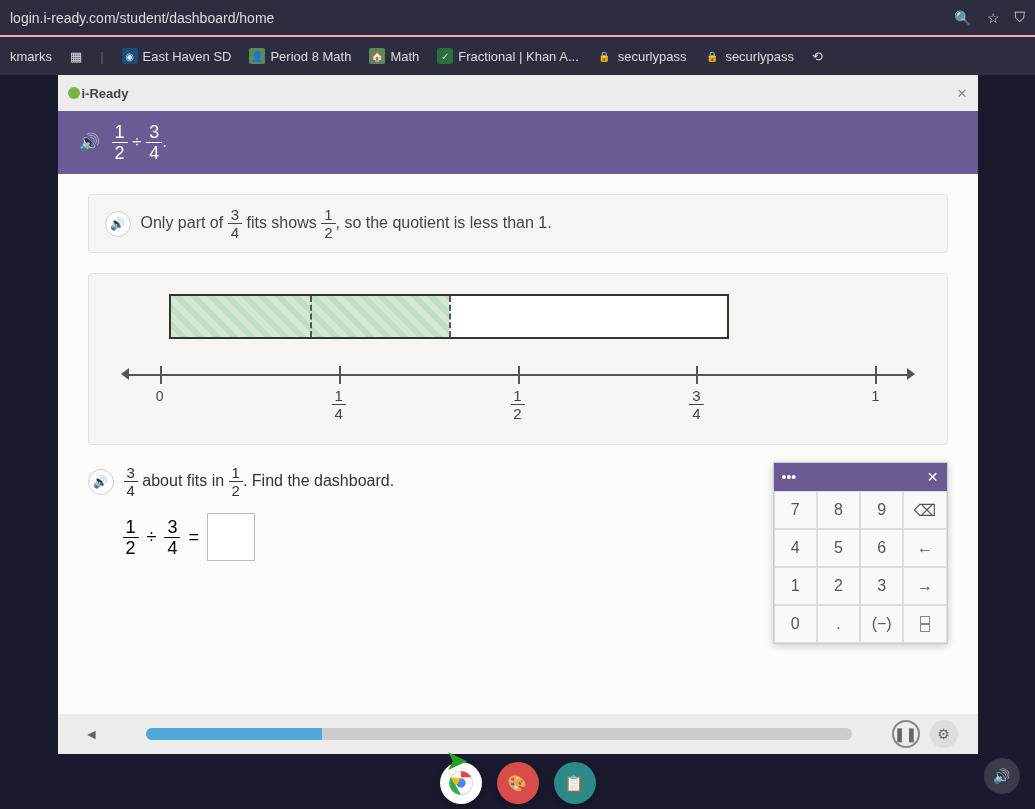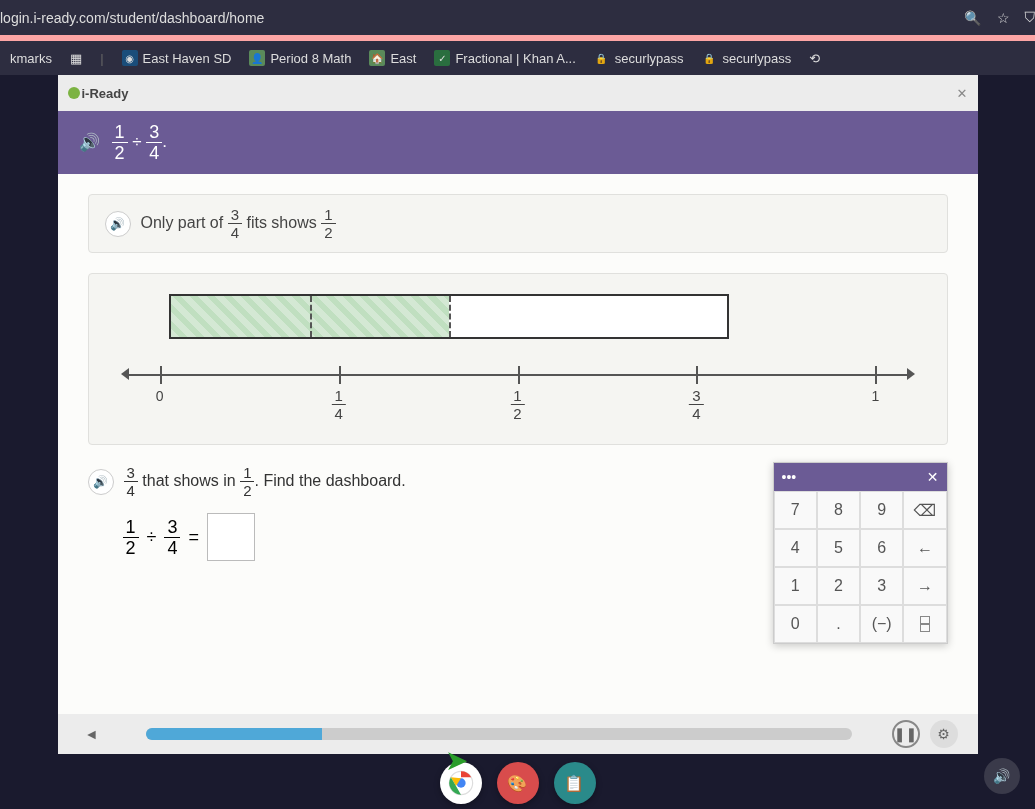--- a/index.html
+++ b/index.html
@@ -1,23 +1,23 @@
 <!DOCTYPE html>
 <html><head>
 <meta charset="utf-8">
 <style>
 * { margin: 0; padding: 0; box-sizing: border-box; font-family: Arial, sans-serif; }
 body { background: #1a1a2e; width: 1035px; height: 809px; overflow: hidden; }
 
-.browser-bar { background: #2d2d40; height: 35px; display: flex; align-items: center; padding: 0 0; color: #ddd; font-size: 14px; }
+.browser-bar { background: #2d2d40; height: 35px; display: flex; align-items: center; padding: 0 10px; color: #ddd; font-size: 14px; }
 .url { flex: 1; }
 .browser-icons { display: flex; gap: 15px; align-items: center; }
 .browser-icons span { cursor: pointer; }
 
-.bookmarks { background: #2d2d40; height: 40px; display: flex; align-items: center; padding: 0 10px; gap: 18px; color: #ddd; font-size: 13px; border-top: 6px solid #fca5a5; }
+.bookmarks { background: #2d2d40; height: 40px; display: flex; align-items: center; padding: 0 10px; gap: 18px; color: #ddd; font-size: 13px; border-top: 2px solid #fca5a5; }
 .bookmark { display: flex; align-items: center; gap: 5px; cursor: pointer; }
 .bm-icon { width: 16px; height: 16px; display: inline-flex; align-items: center; justify-content: center; border-radius: 2px; font-size: 10px; }
 
 .app-window { background: #fff; margin: 0 auto; width: 920px; position: relative; }
 .app-header { background: #ececec; height: 29px; display: flex; align-items: center; padding: 18px 10px; font-size: 13px; color: #555; position: relative; }
 .logo { display: flex; align-items: center; gap: 2px; font-weight: bold; color: #444; }
 .logo-dot { width: 12px; height: 12px; background: #7cb342; border-radius: 50%; }
 .header-title { position: absolute; left: 50%; transform: translateX(-50%); color: #666; font-size: 12px; }
 .close-x { position: absolute; right: 10px; color: #888; cursor: pointer; }
 
@@ -93,21 +93,21 @@
   <div class="bookmark">
       <span class="bm-icon" style="background:#1a4d7a">◉</span>
       <span>East Haven SD</span>
     </div>
   <div class="bookmark">
       <span class="bm-icon" style="background:#5a8a5a">👤</span>
       <span>Period 8 Math</span>
     </div>
   <div class="bookmark">
       <span class="bm-icon" style="background:#5a8a5a">🏠</span>
-      <span>East</span>
+      <span>Math</span>
     </div>
   <div class="bookmark">
       <span class="bm-icon" style="background:#2a6e3f">✓</span>
       <span>Fractional | Khan A...</span>
     </div>
   <div class="bookmark">
       <span class="bm-icon">🔒</span>
       <span>securlypass</span>
     </div>
   <div class="bookmark">
@@ -148,21 +148,21 @@
       <span>
         <span>Only part of</span>
         <span class="frac">
             <span class="n">3</span>
             <span class="d">4</span>
           </span>
         <span>fits shows</span>
         <span class="frac">
             <span class="n">1</span>
             <span class="d">2</span>
-          </span>
+          </span><span>, so the quotient is less than 1.</span>
       </span>
     </div>
 
     <div class="diagram">
       <div class="bar-model">
         <div class="bar-fill"></div>
         <div class="bar-divider bd1"></div>
         <div class="bar-divider bd2"></div>
       </div>
       <div class="number-line">
@@ -191,21 +191,21 @@
       </div>
     </div>
 
     <div class="prompt">
       <span class="audio-btn">🔊</span>
       <span>
         <span class="frac">
             <span class="n">3</span>
             <span class="d">4</span>
           </span>
-        <span>that shows in</span>
+        <span>about fits in</span>
         <span class="frac">
             <span class="n">1</span>
             <span class="d">2</span>
           </span><span>. Find the dashboard.</span>
       </span>
     </div>
 
     <div class="equation">
       <span class="frac frac-lg">
           <span class="n">1</span>

